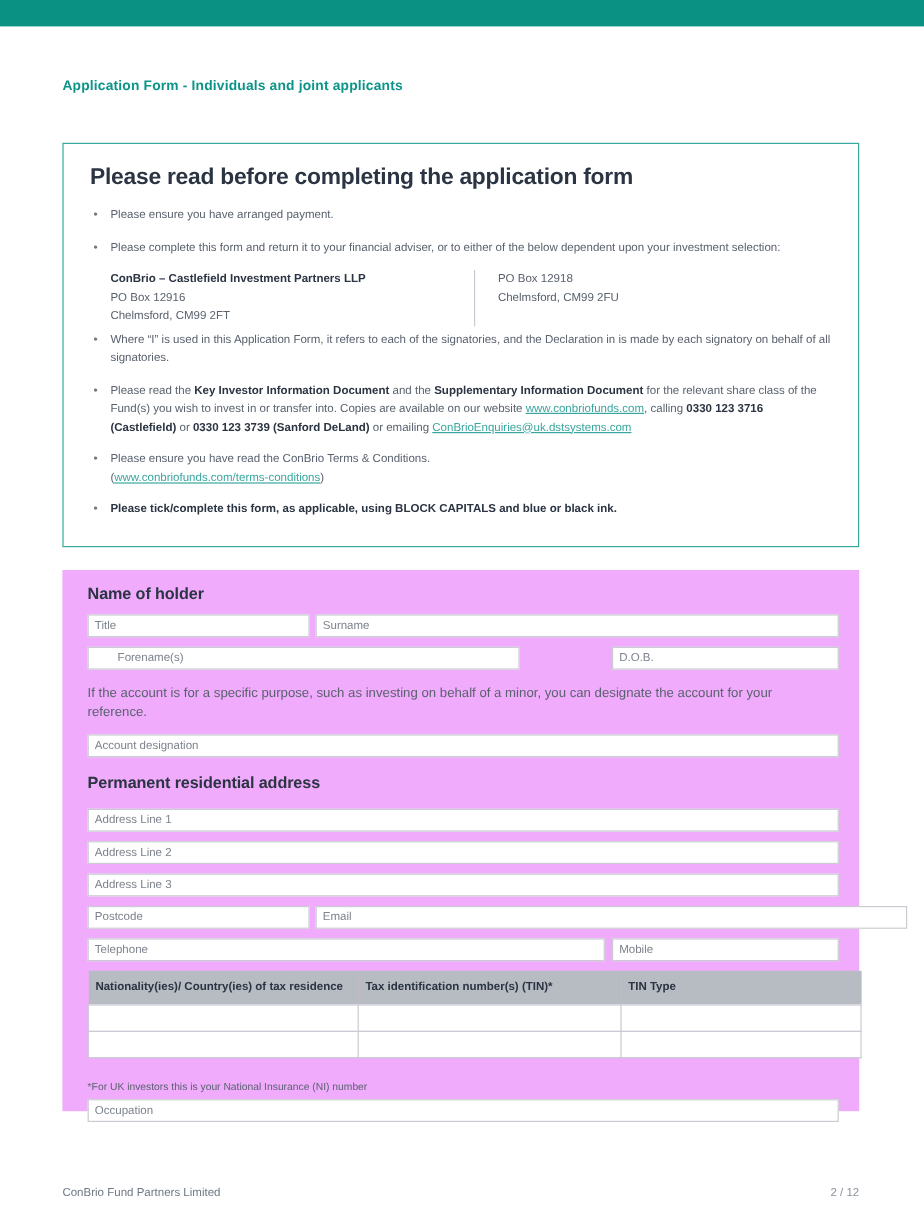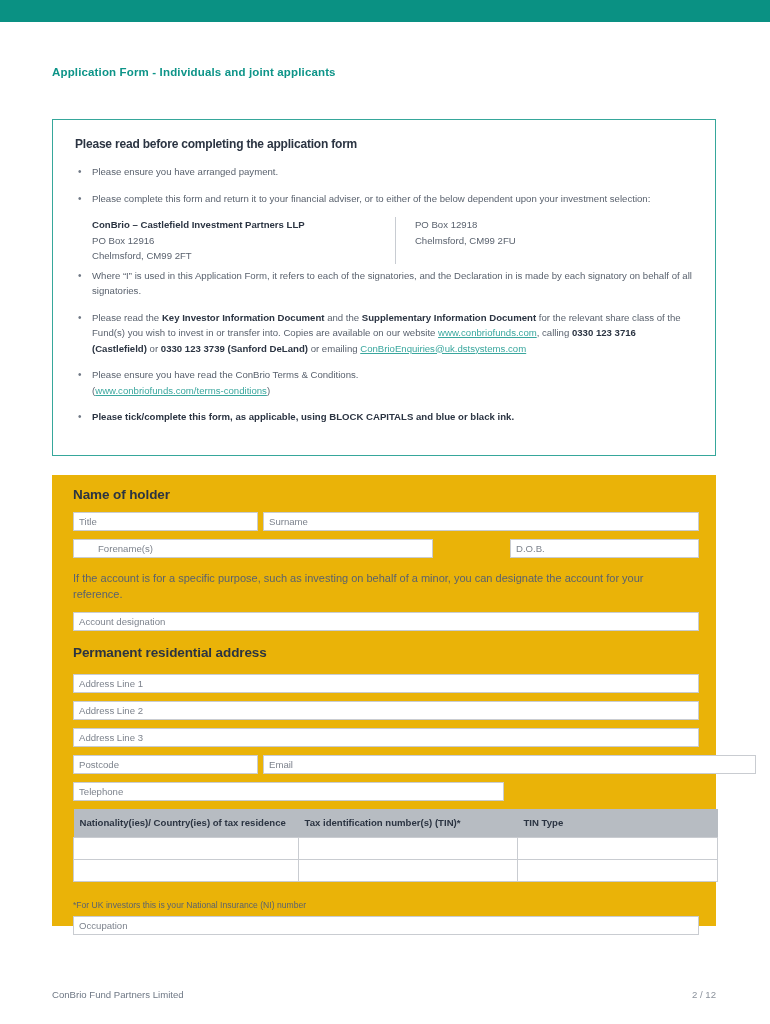--- a/index.html
+++ b/index.html
@@ -45,21 +45,21 @@
     width: 664px;
     height: 337px;
     border: 1.3px solid #36a79b;
     box-sizing: border-box;
     background: #ffffff;
   }
   .notice-inner {
     padding: 17px 22px 0 22px;
   }
   .notice-title {
-    font-size: 12px;
+    font-size: 19px;
     font-weight: bold;
     color: #2b3442;
     margin: 0 0 13px 0;
     letter-spacing: -0.2px;
   }
   .bullet-row {
     display: flex;
     margin-bottom: 11px;
   }
   .bullet-dot {
@@ -111,21 +111,21 @@
     display: block;
   }
 
   
   .form-panel {
     position: absolute;
     left: 52px;
     top: 475px;
     width: 664px;
     height: 451px;
-    background: #eab308;
+    background: #f0abfc;
   }
   .section-head {
     font-size: 13.5px;
     font-weight: bold;
     color: #2b3442;
     letter-spacing: -0.1px;
   }
   .sh-name { position: absolute; left: 21px; top: 12px; }
   .sh-addr { position: absolute; left: 21px; top: 170px; }
 
@@ -271,20 +271,21 @@
   <input class="fld" style="left: 21px; top: 137px; width: 626px;" placeholder="Account designation">
 
   <div class="section-head sh-addr">Permanent residential address</div>
 
   <input class="fld" style="left: 21px; top: 199px; width: 626px;" placeholder="Address Line 1">
   <input class="fld" style="left: 21px; top: 226px; width: 626px;" placeholder="Address Line 2">
   <input class="fld" style="left: 21px; top: 253px; width: 626px;" placeholder="Address Line 3">
   <input class="fld" style="left: 21px; top: 280px; width: 185px;" placeholder="Postcode">
   <input class="fld" style="left: 211px; top: 280px; width: 493px;" placeholder="Email">
   <input class="fld" style="left: 21px; top: 307px; width: 431px;" placeholder="Telephone">
+  <input class="fld" style="left: 458px; top: 307px; width: 189px;" placeholder="Mobile">
 
   <table class="tax-table">
     <thead>
       <tr>
         <th style="width:219px;">Nationality(ies)/ Country(ies) of tax residence</th>
         <th style="width:213px;">Tax identification number(s) (TIN)*</th>
         <th style="width:194px;">TIN Type</th>
       </tr>
     </thead>
     <tbody>

